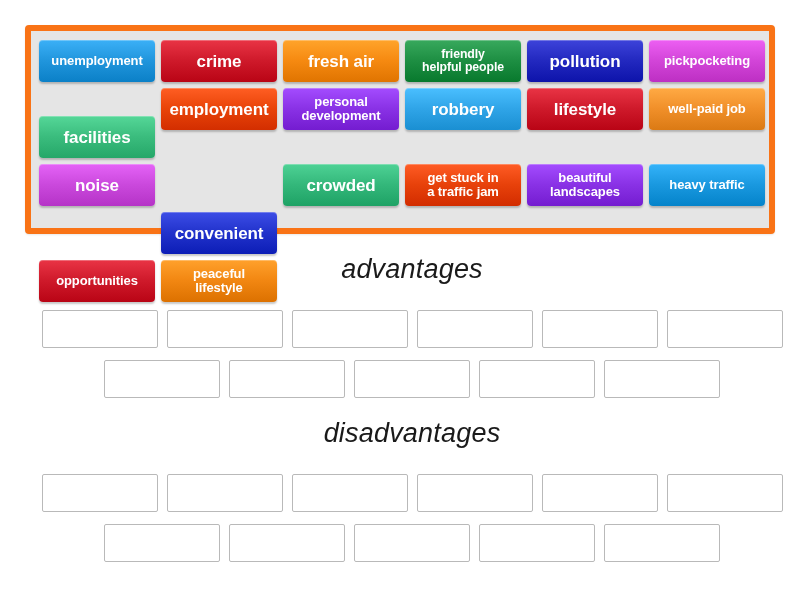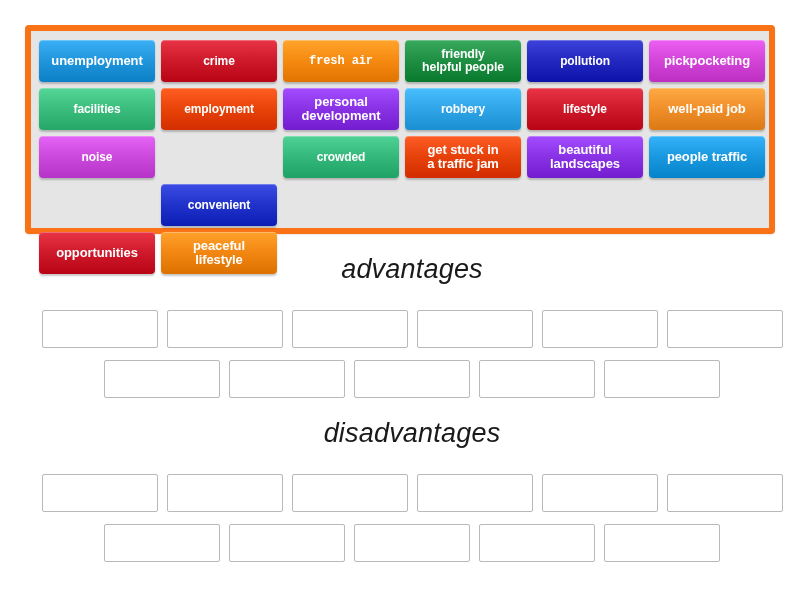--- a/index.html
+++ b/index.html
@@ -43,21 +43,21 @@
     width: 116px;
     height: 42px;
     box-sizing: border-box;
     border-radius: 4px;
     display: flex;
     align-items: center;
     justify-content: center;
     text-align: center;
     color: #ffffff;
     font-weight: bold;
-    font-size: 12px;
+    font-size: 17px;
     line-height: 15px;
     letter-spacing: -0.1px;
     padding: 0 4px;
     box-shadow: 0 2px 2px rgba(0,0,0,0.22), inset 0 1px 0 rgba(255,255,255,0.28);
     cursor: move;
     user-select: none;
     overflow: hidden;
   }
   .tile .tile-text {
     display: block;
@@ -108,34 +108,34 @@
 <body>
 
 <div id="word-bank-panel">
   <div id="word-bank-grid">
       <div class="tile small" style="background: linear-gradient(rgb(59, 176, 247) 0%, rgb(33, 150, 221) 48%, rgb(11, 128, 199) 100%);">
         <span class="tile-text">unemployment</span>
       </div>
       <div class="tile" style="background: linear-gradient(rgb(233, 52, 69) 0%, rgb(207, 26, 43) 48%, rgb(185, 4, 21) 100%);">
         <span class="tile-text">crime</span>
       </div>
-      <div class="tile" style="background: linear-gradient(rgb(255, 164, 43) 0%, rgb(246, 138, 17) 48%, rgb(224, 116, 0) 100%); font-family: Liberation Mono, monospace;">
+      <div class="tile" style="background: linear-gradient(rgb(255, 164, 43) 0%, rgb(246, 138, 17) 48%, rgb(224, 116, 0) 100%);">
         <span class="tile-text">fresh air</span>
       </div>
       <div class="tile tiny" style="background: linear-gradient(rgb(56, 169, 93) 0%, rgb(30, 143, 67) 48%, rgb(8, 121, 45) 100%);">
         <span class="tile-text">friendly
 helpful people</span>
       </div>
       <div class="tile" style="background: linear-gradient(rgb(61, 67, 218) 0%, rgb(35, 41, 192) 48%, rgb(13, 19, 170) 100%);">
         <span class="tile-text">pollution</span>
       </div>
       <div class="tile small" style="background: linear-gradient(rgb(237, 95, 243) 0%, rgb(211, 69, 217) 48%, rgb(189, 47, 195) 100%);">
         <span class="tile-text">pickpocketing</span>
       </div>
-      <div class="tile" style="background: linear-gradient(rgb(85, 215, 152) 0%, rgb(59, 189, 126) 48%, rgb(37, 167, 104) 100%);">
+      <div class="tile" style="background: linear-gradient(rgb(85, 215, 152) 0%, rgb(59, 189, 126) 48%, rgb(37, 167, 104) 100%); margin-top: 28px;">
         <span class="tile-text">facilities</span>
       </div>
       <div class="tile" style="background: linear-gradient(rgb(255, 94, 35) 0%, rgb(233, 68, 9) 48%, rgb(211, 46, 0) 100%);">
         <span class="tile-text">employment</span>
       </div>
       <div class="tile small" style="background: linear-gradient(rgb(164, 76, 255) 0%, rgb(138, 50, 230) 48%, rgb(116, 28, 208) 100%);">
         <span class="tile-text">personal
 development</span>
       </div>
       <div class="tile" style="background: linear-gradient(rgb(74, 191, 255) 0%, rgb(48, 165, 232) 48%, rgb(26, 143, 210) 100%);">
@@ -158,21 +158,21 @@
       </div>
       <div class="tile small" style="background: linear-gradient(rgb(255, 92, 37) 0%, rgb(232, 66, 11) 48%, rgb(210, 44, 0) 100%);">
         <span class="tile-text">get stuck in
 a traffic jam</span>
       </div>
       <div class="tile small" style="background: linear-gradient(rgb(164, 76, 255) 0%, rgb(138, 50, 230) 48%, rgb(116, 28, 208) 100%);">
         <span class="tile-text">beautiful
 landscapes</span>
       </div>
       <div class="tile small" style="background: linear-gradient(rgb(52, 179, 250) 0%, rgb(26, 153, 224) 48%, rgb(4, 131, 202) 100%);">
-        <span class="tile-text">people traffic</span>
+        <span class="tile-text">heavy traffic</span>
       </div>
       <div class="tile small" style="background: linear-gradient(rgb(233, 52, 69) 0%, rgb(207, 26, 43) 48%, rgb(185, 4, 21) 100%);">
         <span class="tile-text">opportunities</span>
       </div>
       <div class="tile small" style="background: linear-gradient(rgb(255, 161, 44) 0%, rgb(242, 135, 18) 48%, rgb(220, 113, 0) 100%);">
         <span class="tile-text">peaceful
 lifestyle</span>
       </div>
     </div>
 </div>

